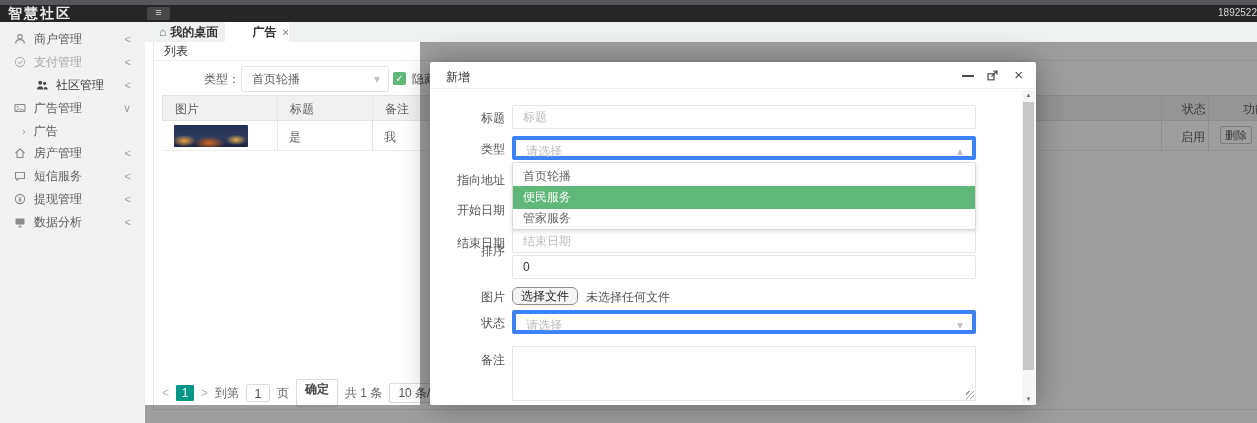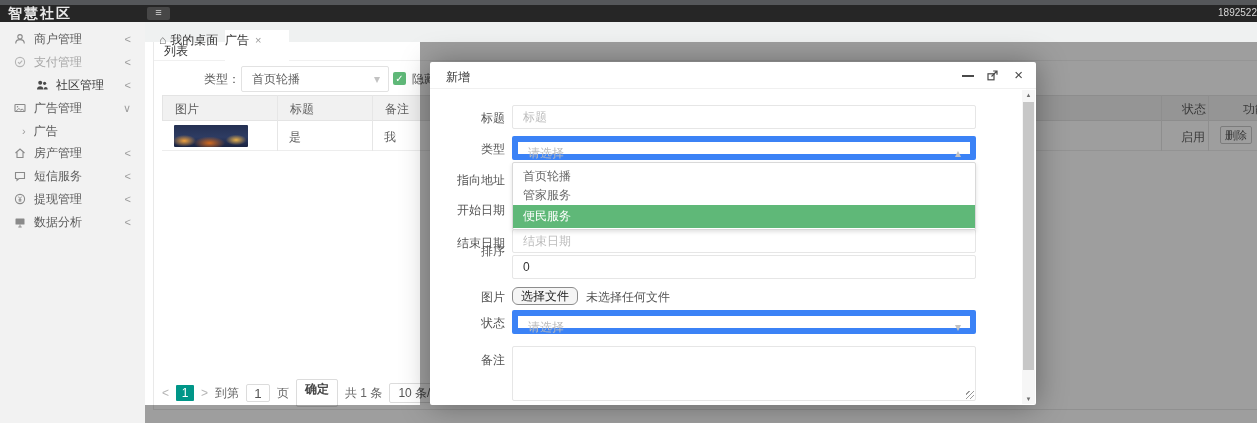--- a/index.html
+++ b/index.html
@@ -10,24 +10,24 @@
   
   #topstrip { left:0; top:0; width:1257px; height:5px; background:#55575a; z-index:8; }
   #topbar { left:0; top:5px; width:1257px; height:17px; background:#262626; z-index:7; }
   #brand { left:8px; top:-3px; font-size:14px; font-weight:bold; letter-spacing:2px; color:#e8e8e8; line-height:22px; }
   #burger { left:147px; top:2px; width:23px; height:13px; background:#474747; border-radius:2px;
     color:#dcdcdc; text-align:center; line-height:11px; font-size:11px; }
   #phone { right:0; top:2px; color:#d8d8d8; font-size:10px; }
 
   
   #tabbar { left:145px; top:22px; width:1112px; height:20px; background:#eff1f1; z-index:6; }
-  .tab { position:absolute; top:8px; height:36px; line-height:20px; padding:0 12px; color:#333; white-space:nowrap; }
+  .tab { position:absolute; top:0; height:36px; line-height:20px; padding:0 12px; color:#333; white-space:nowrap;font-weight:bold; }
   .tab .home { font-size:12px; color:#6a6a6a; margin-right:4px; }
   #tab-desktop { left:2px; }
-  #tab-ad { left:80px; width:64px; background:#fff; text-align:left; padding:0; }
+  #tab-ad { left:80px; width:64px; background:#fff; text-align:right; padding:0; }
   #tab-ad .x { color:#9a9a9a; font-size:11px; margin-left:6px; }
 
   
   #sidebar { left:0; top:22px; width:145px; height:401px; background:#f2f2f2; z-index:6; }
   .side-item { position:relative; height:23px; line-height:23px; padding-left:14px; color:#5b5b5b; }
   .side-item svg { vertical-align:-2px; margin-right:8px; }
   .side-item .chev { position:absolute; right:14px; color:#9d9d9d; font-size:11px; }
   .side-item.dim { color:#a8a8a8; }
   .side-item.strong { color:#3c3c3c;margin-left:22px; }
   .side-sub { height:22px; line-height:22px; padding-left:22px; color:#5b5b5b; }
@@ -83,21 +83,21 @@
   #modal-head { position:absolute; left:0; top:0; width:100%; height:27px; border-bottom:1px solid #f0f0f0; }
   #modal-title { position:absolute; left:16px; top:7px; color:#333; }
   #win-min { position:absolute; right:62px; top:13px; width:12px; height:2px; background:#4a4a4a; }
   #win-max { position:absolute; right:37px; top:7px; }
   #win-close { position:absolute; right:13px; top:4px; font-size:15px; color:#4a4a4a; line-height:18px; }
 
   .f-label { position:absolute; left:0; width:75px; text-align:right; color:#545454; }
   .f-input { position:absolute; left:82px; width:464px; height:24px; border:1px solid #e6e6e6; border-radius:2px;
     padding:0 10px; color:#333; font-size:12px; font-family:inherit; background:#fff; }
   .f-input::placeholder { color:#bcbcbc; }
-  .f-select { position:absolute; left:82px; width:464px; height:24px; border:6px solid #3b82f6; border-radius:2px;
+  .f-select { position:absolute; left:82px; width:464px; height:24px; border:4px solid #3b82f6; border-radius:2px;
     line-height:22px; padding-left:10px; color:#bcbcbc; background:#fff; }
   .f-select .arrow { position:absolute; right:9px; top:0; color:#c2c2c2; }
 
   #dd-panel { position:absolute; left:82px; top:100px; width:464px; height:68px; background:#fff;
     border:1px solid #d9d9d9; border-radius:2px; box-shadow:0 2px 4px rgba(0,0,0,.12); padding-top:4px; z-index:12; }
   .dd-item { height:19px; line-height:19px; padding-left:10px; color:#666; }
   .dd-item.sel { height:23px; line-height:23px; background:#5FB878; color:#fff; }
 
   #file-btn { position:absolute; left:82px; top:225px; height:18px; line-height:16px; padding:0 8px;
     border:1px solid #8d8d8d; border-radius:6px; background:#f5f5f5; color:#222; }
@@ -256,22 +256,22 @@
   <div class="f-select" style="top:74px">
     <span>请选择</span>
     <span class="arrow">▴</span>
   </div>
 
   <span class="f-label" style="top:110px">指向地址</span>
   <span class="f-label" style="top:140px">开始日期</span>
 
   <div id="dd-panel">
     <div class="dd-item">首页轮播</div>
+    <div class="dd-item sel">便民服务</div>
     <div class="dd-item">管家服务</div>
-    <div class="dd-item sel">便民服务</div>
   </div>
 
   <span class="f-label" style="top:173px">结束日期</span>
   <input class="f-input" style="top: 167px;" placeholder="结束日期">
 
   <span class="f-label" style="top:181px">排序</span>
   <input class="f-input" style="top: 193px;" value="0">
 
   <span class="f-label" style="top:227px">图片</span>
   <span id="file-btn">选择文件</span>

